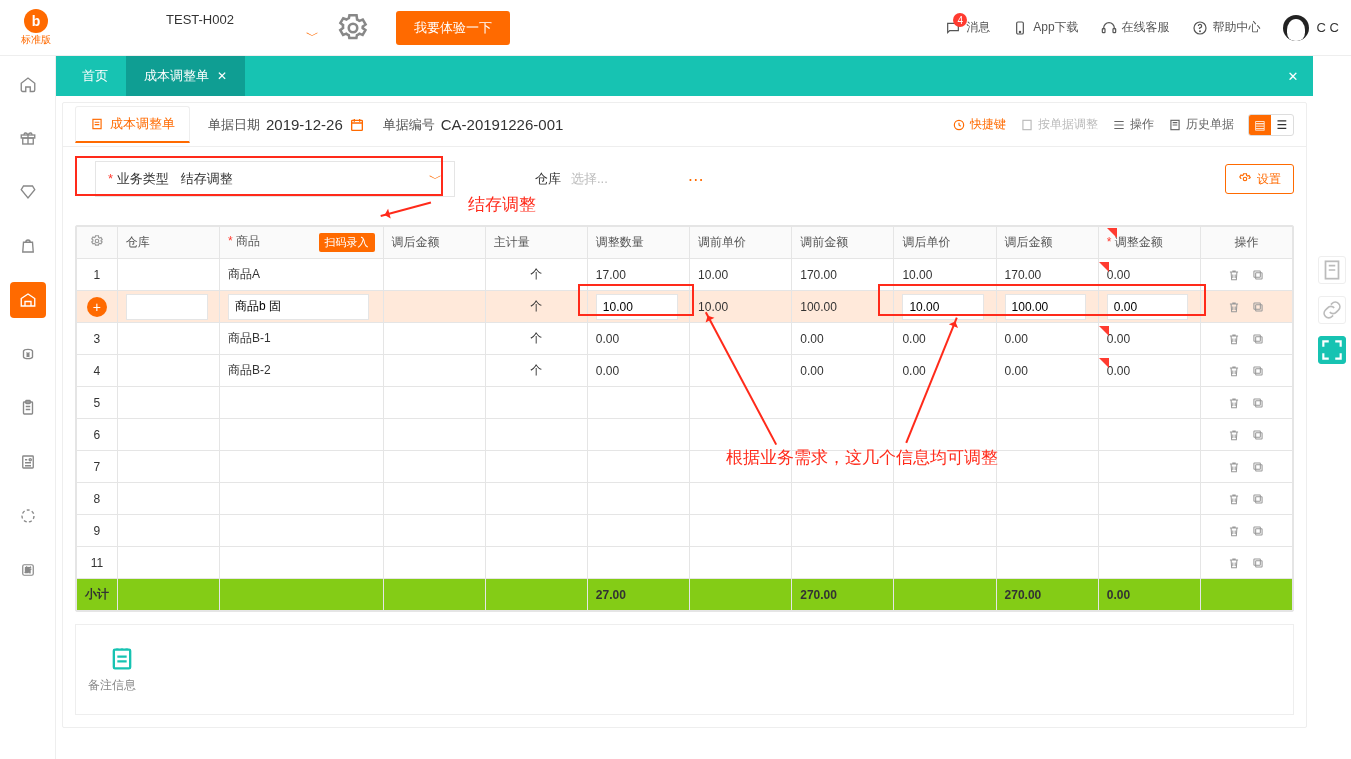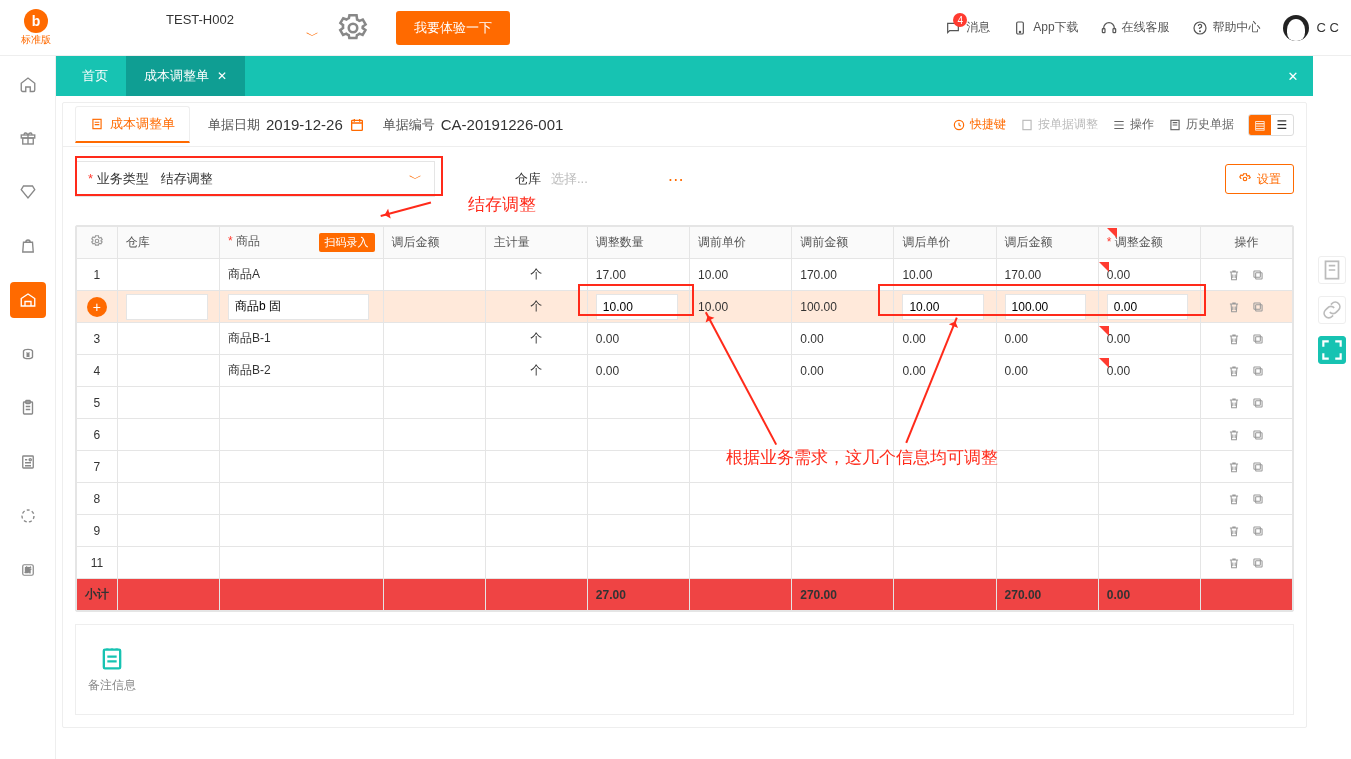--- a/index.html
+++ b/index.html
@@ -59,21 +59,21 @@
   .linkact.norm{ color:#666;}
   .viewsw { display:flex; border:1px solid #ddd; border-radius:3px; overflow:hidden;}
   .viewsw span{ width:22px; height:20px; display:flex; align-items:center; justify-content:center; font-size:12px;}
   .viewsw .on{ background:#ff6a00; color:#fff;}
 
   
   .filterrow { display:flex; align-items:center; padding:14px 12px 28px 12px; gap:80px;}
   .fld { display:flex; align-items:center; gap:10px; height:36px;}
   .fld label{ font-size:13px; color:#333;}
   .req::before{content:'* '; color:#ff3b30;}
-  .selbox { width:260px; height:36px; border:1px solid #e5e5e5; display:flex; align-items:center; padding:0 12px; color:#333; position:relative;}
+  .selbox { width:260px; height:36px; border:1px solid #e5e5e5; display:flex; align-items:center; padding:0 12px; color:#333; position:relative;margin-left:20px;}
   .selbox .chev{ color:#ff6a00; margin-left:auto;}
   .placeholder{ color:#bbb;}
   .dotsmore{ color:#ff6a00; font-size:16px; letter-spacing:2px;}
   .btn-outline { border:1px solid #ff6a00; color:#ff6a00; background:#fff; height:30px; padding:0 12px; border-radius:3px; display:flex; align-items:center; gap:5px; font-size:12px;}
   .filterrow .right{ margin-left:auto;}
 
   
   .ann-box { position:absolute; border:2px solid #ff2a1a; pointer-events:none; z-index:30;}
   .ann-text { position:absolute; color:#ff2a1a; font-size:17px; z-index:31; pointer-events:none;}
   .ann-line { position:absolute; background:#ff2a1a; height:1.5px; transform-origin:left center; z-index:30; pointer-events:none;}
@@ -97,25 +97,25 @@
   .col-qty{ width:100px;}
   .col-price{ width:100px;}
   .col-amt{ width:100px;}
   .col-ops{ width:90px;}
   .scanbtn { background:#ff6a00; color:#fff; font-size:11px; padding:2px 6px; border-radius:2px; float:right;}
   .hredmark::before{ content:''; position:absolute; width:0; height:0; border:5px solid transparent; border-top-color:#ff3b30; border-right-color:#ff3b30; margin-left:-8px; margin-top:-6px;}
   .reqth::before{content:'* '; color:#ff3b30;}
   .cell-input{ border:1px solid #e5e5e5; height:26px; width:96%; padding:0 6px; font-size:12px;}
   .opicns{ display:flex; gap:10px; justify-content:center; color:#999;}
   .opicns svg{width:14px;height:14px;}
-  tr.subtotal td{ background:#ef4444; font-weight:bold;}
+  tr.subtotal td{ background:#84cc16; font-weight:bold;}
 
   
   .remarkbox{ display:flex; align-items:center; gap:28px; padding:20px 12px; border:1px solid #eee; margin-top:12px;}
-  .remarkbox .ricon{ display:flex; flex-direction:column; align-items:center; gap:4px; color:#888; font-size:12px;}
+  .remarkbox .ricon{ display:flex; flex-direction:column; align-items:flex-end; gap:4px; color:#888; font-size:12px;}
   .remarkbox .ricon svg{ width:28px; height:28px; color:#17c3b2;}
   .remarkbox input{ flex:1; border:none; outline:none; font-size:13px; color:#333;}
 </style>
 </head>
 <body>
 
 <div class="topbar">
   <div class="logo">
     <span class="logo-icon">b</span>
     <div class="logo-sub">标准版</div>

